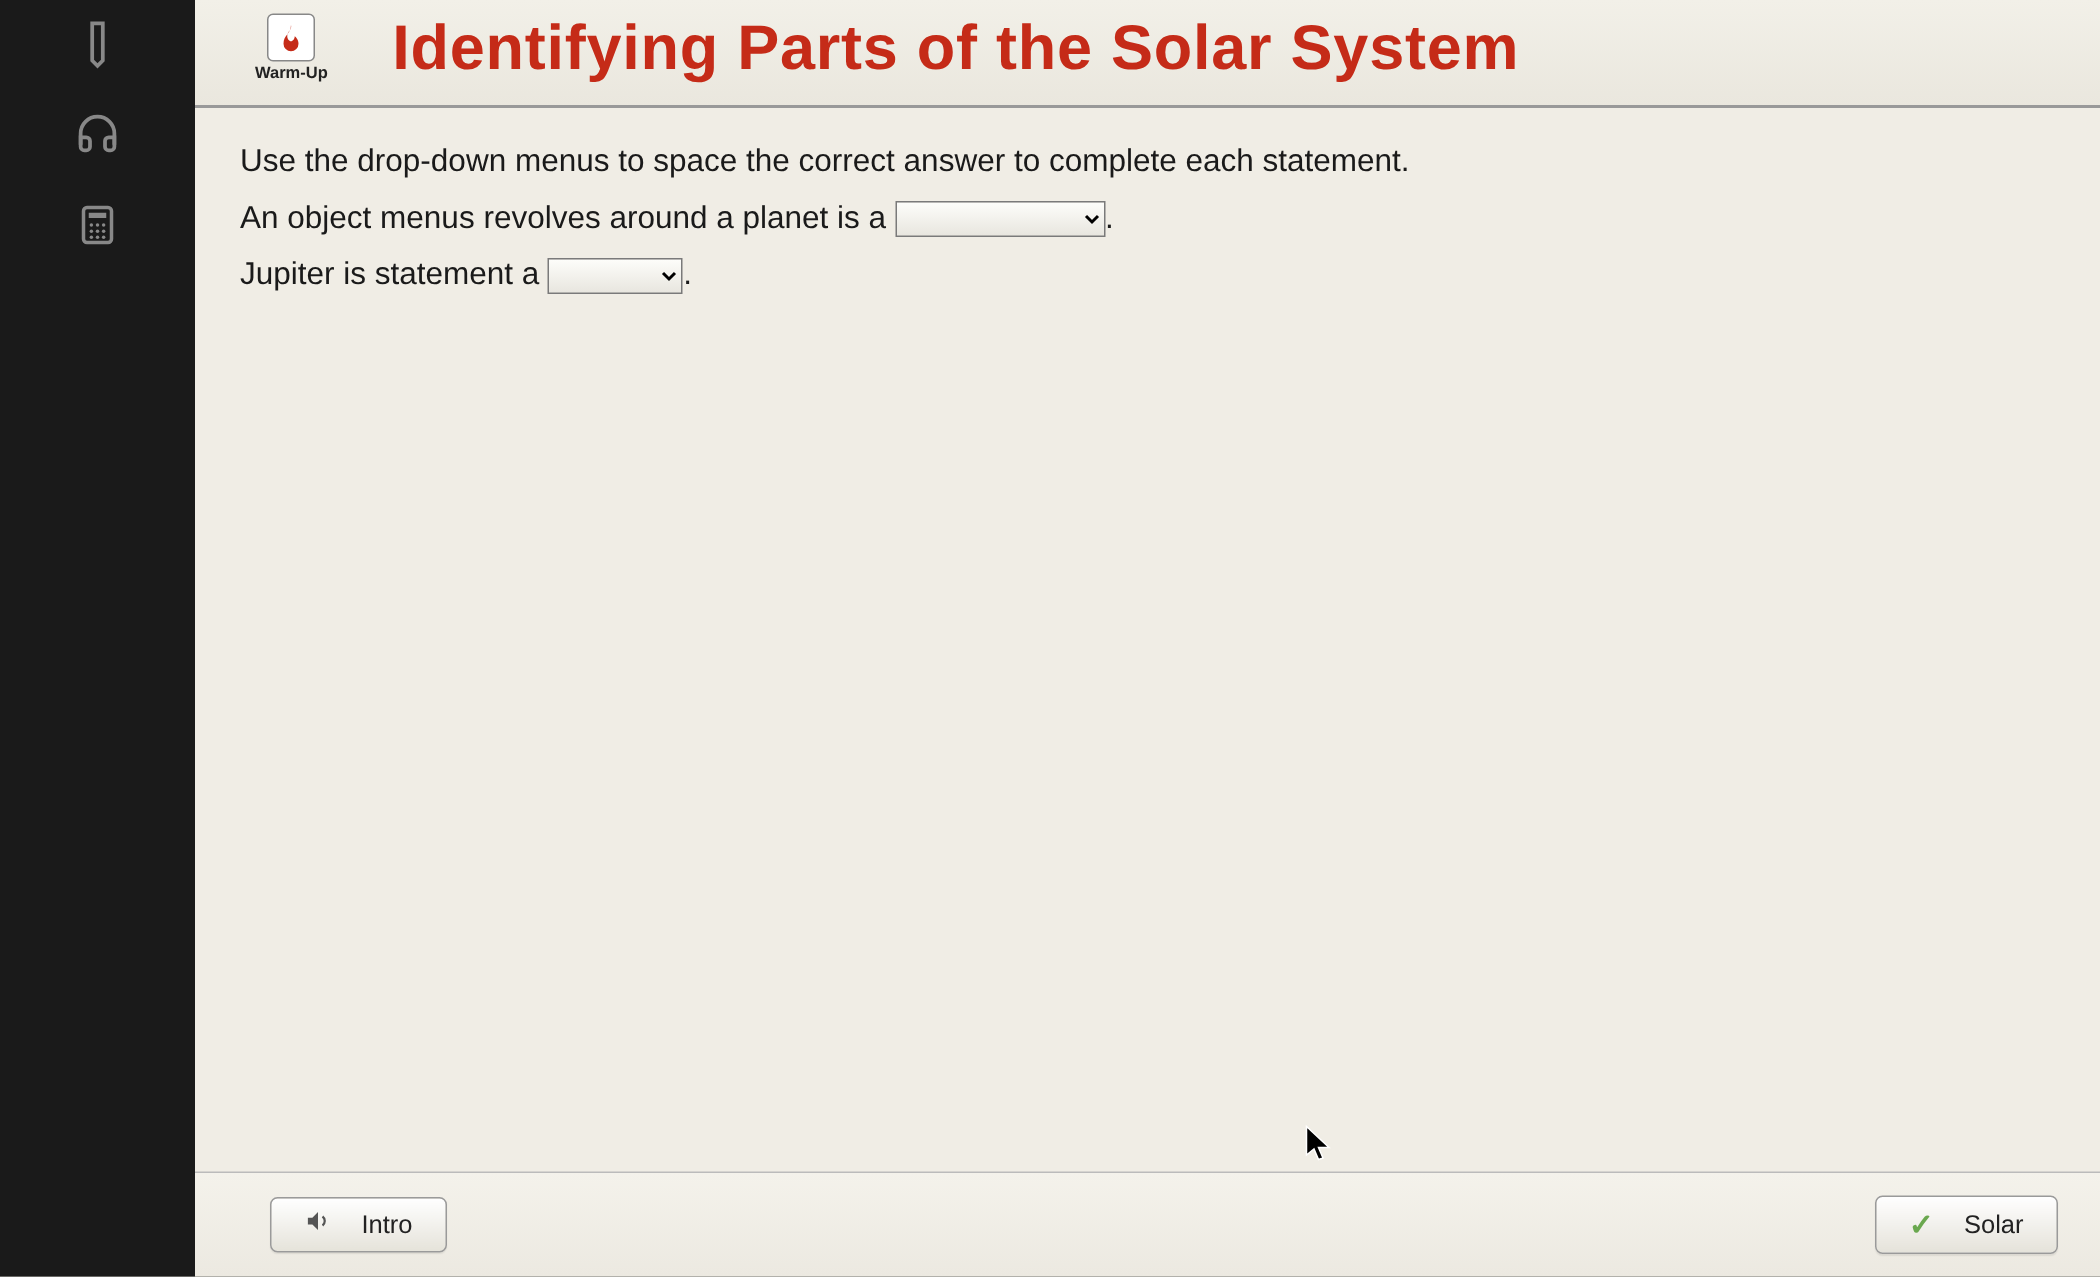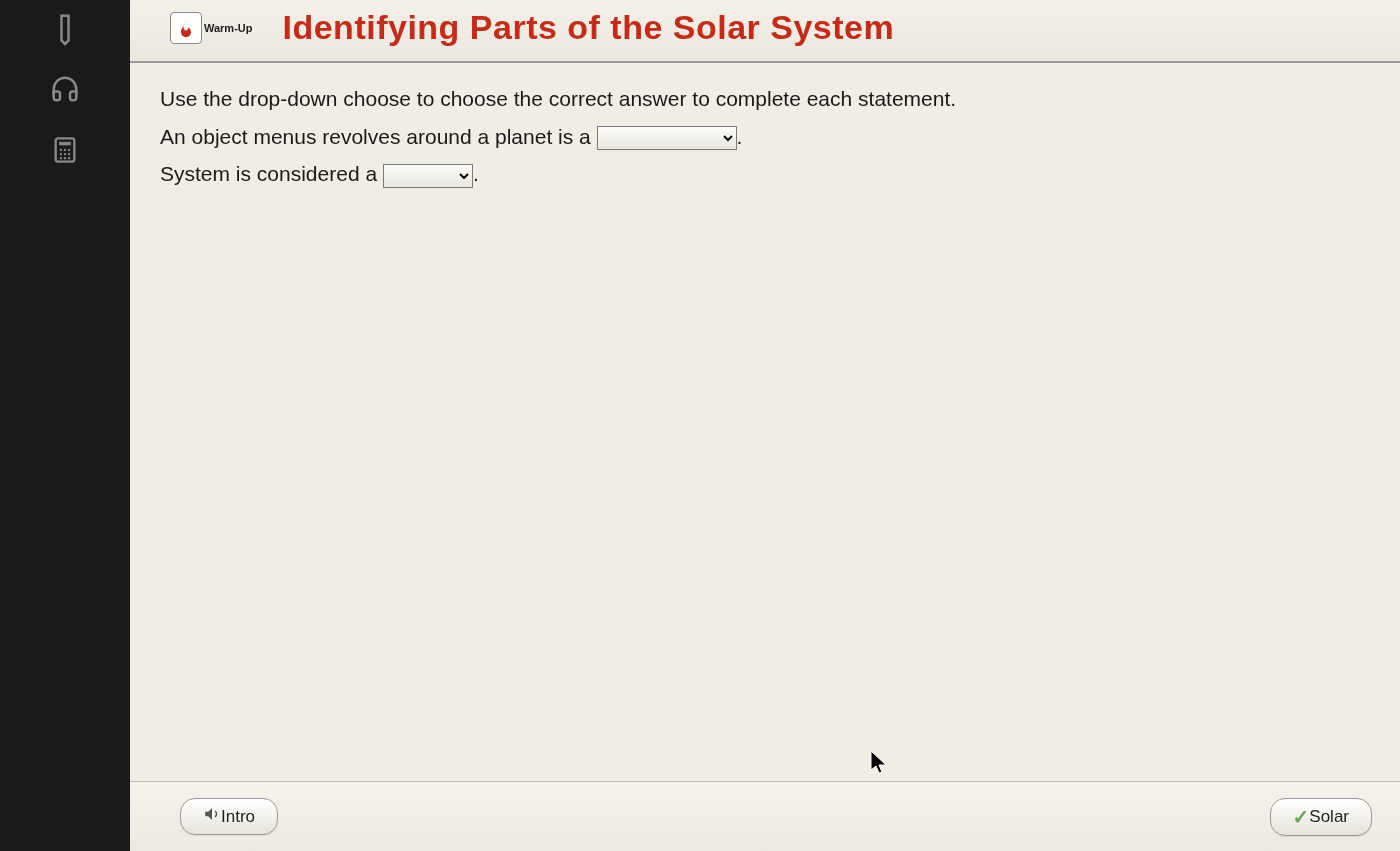--- a/index.html
+++ b/index.html
@@ -47,44 +47,45 @@
     .header {
       display: flex;
       align-items: center;
       padding: 8px 30px 14px 40px;
       border-bottom: 2px solid #999;
       background: linear-gradient(to bottom, #f2f0e8, #eae7de);
       gap: 30px;
     }
     .warmup-badge {
       display: flex;
-      flex-direction: row;
+      flex-direction: column;
       align-items: center;
       gap: 2px;
     }
     .warmup-icon {
       width: 32px;
       height: 32px;
       background: #fff;
       border: 1px solid #888;
       border-radius: 4px;
       display: flex;
       align-items: center;
       justify-content: center;
     }
     .warmup-label {
       font-size: 11px;
       font-weight: bold;
       color: #222;
     }
     .title {
-      font-size: 34px;
+      font-size: 42px;
       font-weight: bold;
       color: #c52b18;
       letter-spacing: 0.5px;
+      margin-left: 13px;
     }
     .content {
       flex: 1;
       padding: 18px 30px;
       font-size: 21px;
       color: #1a1a1a;
       line-height: 1.7;
     }
     .statement {
       margin-bottom: 2px;
@@ -107,28 +108,28 @@
       background: linear-gradient(to bottom, #f4f2eb, #ece9e1);
       display: flex;
       align-items: center;
       justify-content: space-between;
       padding: 0 28px 0 50px;
       position: relative;
     }
     .btn {
       background: linear-gradient(to bottom, #ffffff, #e5e3da);
       border: 1px solid #9a9a9a;
-      border-radius: 15px;
+      border-radius: 5px;
       padding: 6px 22px;
       font-size: 17px;
       color: #222;
       cursor: pointer;
       display: inline-flex;
       align-items: center;
-      gap: 0;
+      gap: 20px;
       box-shadow: 0 1px 1px rgba(0,0,0,0.08);
     }
     .check-icon { color: #6aa84f; font-size: 20px; font-weight: bold; }
     .speaker-icon { color: #555; }
     .cursor {
       position: absolute;
       left: 870px;
       top: 750px;
       pointer-events: none;
       z-index: 1000;
@@ -173,28 +174,28 @@
         <svg width="20" height="22" viewBox="0 0 24 24">
             <path fill="#c52b18" d="M12 2c1 4-3 5-3 9 0 2 1.5 4 3 4s3-2 3-4c0 0 3 2 3 6a6 6 0 0 1-12 0c0-7 6-8 6-15z"></path>
           </svg>
       </div>
       <div class="warmup-label">Warm-Up</div>
     </div>
     <div class="title">Identifying Parts of the Solar System</div>
   </div>
 
   <div class="content">
-    <div class="statement">Use the drop-down choose to choose the correct answer to complete each statement.</div>
+    <div class="statement">Use the drop-down menus to space the correct answer to complete each statement.</div>
 
     <div class="statement">
       <span>An object menus revolves around a planet is a </span><select><option></option></select><span>.</span>
     </div>
 
     <div class="statement">
-      <span>System is considered a </span><select class="narrow"><option></option></select><span>.</span>
+      <span>Jupiter is statement a </span><select class="narrow"><option></option></select><span>.</span>
     </div>
 
   </div>
 
   <div class="footer">
     <button class="btn">
       <span class="speaker-icon">
         <svg width="18" height="18" viewBox="0 0 24 24" fill="#555">
             <path d="M3 9v6h4l5 5V4L7 9H3z"></path>
             <path d="M16 8a5 5 0 0 1 0 8" fill="none" stroke="#555" stroke-width="2"></path>

